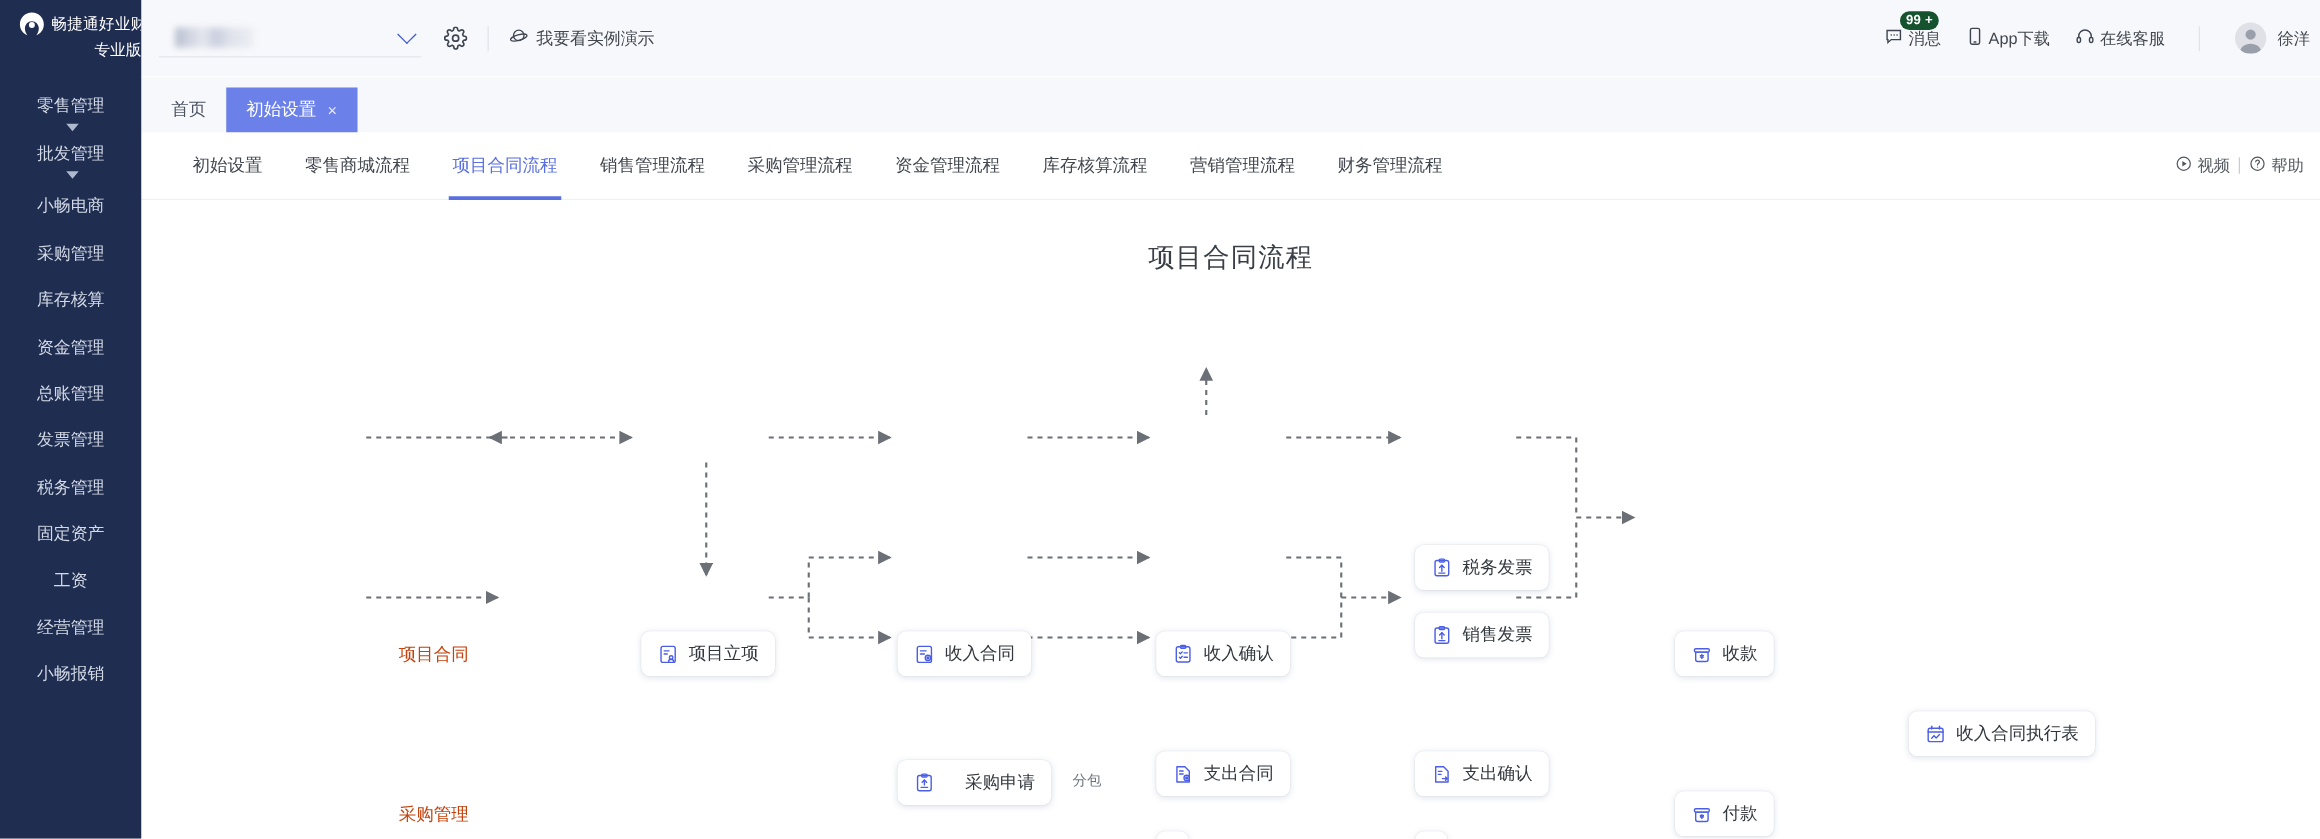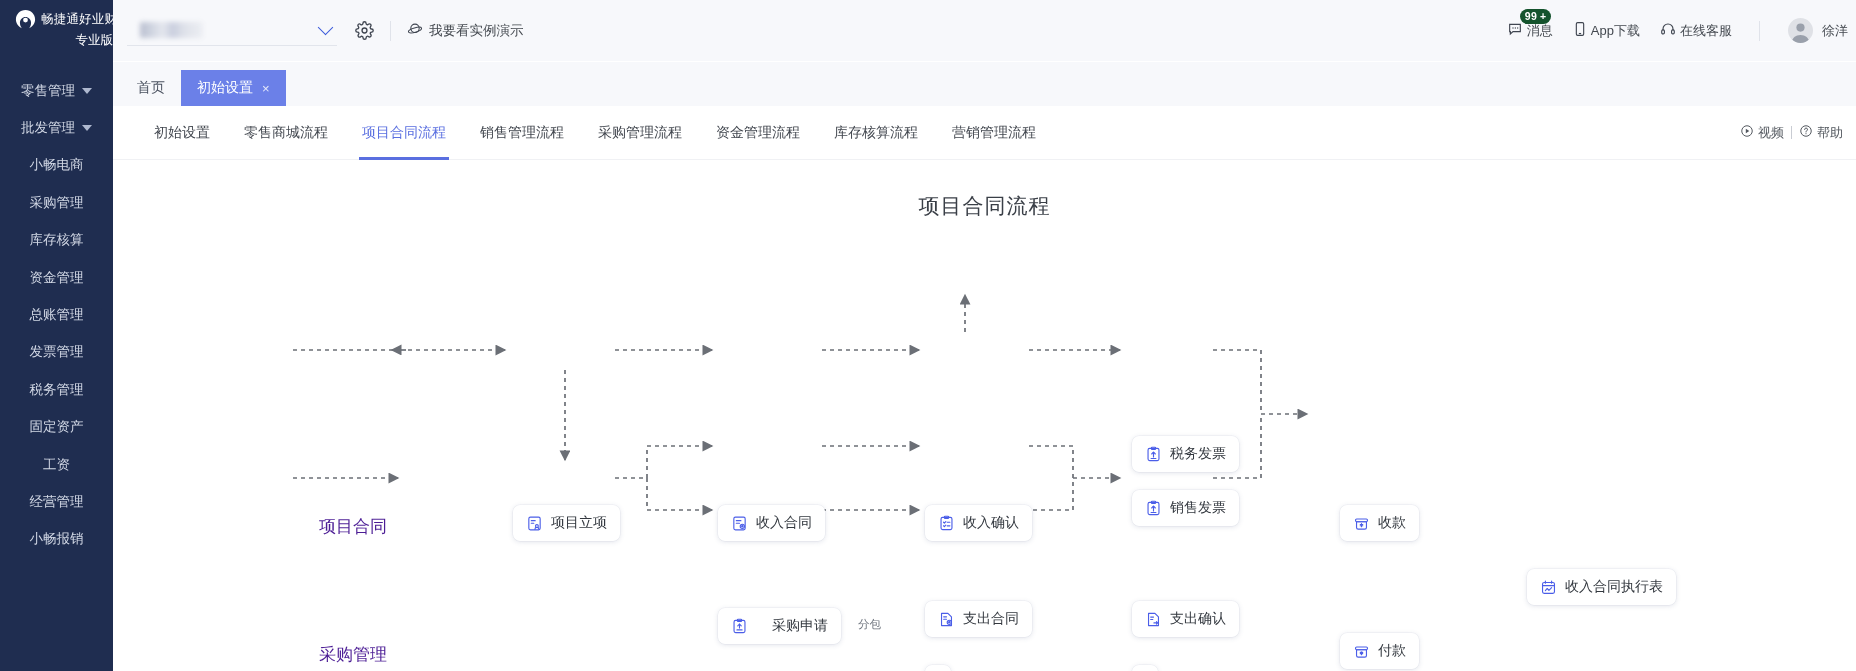--- a/index.html
+++ b/index.html
@@ -34,20 +34,21 @@
   }
   .logo-sub { color: #ffffff; font-size: 12.5px; margin-left: 2px; margin-top: 1px; }
 
   .menu { margin-top: 10px; }
   .menu-item {
     height: 37.4px;
     display: flex; align-items: center; justify-content: center;
     color: #d3d9e6; font-size: 13.5px;
     cursor: pointer; gap: 5px;
     white-space: nowrap;
+    flex-direction: column;
   }
   .caret {
     width: 0; height: 0;
     border-left: 5px solid transparent;
     border-right: 5px solid transparent;
     border-top: 6px solid #aeb8cf;
     display: inline-block; margin-left: 2px;
   }
 
   
@@ -161,21 +162,21 @@
     background: #ffffff;
     border-radius: 7px;
     box-shadow: 0 1px 5px rgba(80,90,130,.17), 0 0 0 .5px rgba(120,130,170,.10);
     display: flex; align-items: center;
     padding: 0 13px; gap: 8px;
     font-size: 14px; color: #33383f;
     white-space: nowrap; cursor: pointer;
   }
   .node .ic { width: 17px; height: 17px; flex: 0 0 17px; display:flex; align-items:center; justify-content:center;}
   .rowlabel {
-    position: absolute; font-size: 17px; color: #4c1d95; white-space: nowrap;
+    position: absolute; font-size: 14px; color: #c2410c; white-space: nowrap;
   }
   .edgelabel {
     position: absolute; font-size: 11.5px; color: #6c727c; white-space: nowrap; margin-top: 13px;
   }
 </style>
 </head>
 <body>
 
 <div class="app">
 
@@ -323,20 +324,21 @@
     <div class="modbar">
       <div style="display:flex;align-items:center;" id="modtabs">
           <div class="modtab">初始设置</div>
           <div class="modtab">零售商城流程</div>
           <div class="modtab active">项目合同流程</div>
           <div class="modtab">销售管理流程</div>
           <div class="modtab">采购管理流程</div>
           <div class="modtab">资金管理流程</div>
           <div class="modtab">库存核算流程</div>
           <div class="modtab">营销管理流程</div>
+          <div class="modtab">财务管理流程</div>
         </div>
       <div class="modbar-right">
         <span class="mr-item">
           <span>
             <svg width="14" height="14" viewBox="0 0 24 24" fill="none" stroke="#53585f" stroke-width="1.7">
               <circle cx="12" cy="12" r="9"></circle>
               <path d="M10 8.2 16 12l-6 3.8z" fill="#53585f" stroke="none"></path>
             </svg>
           </span>
           <span>视频</span>

